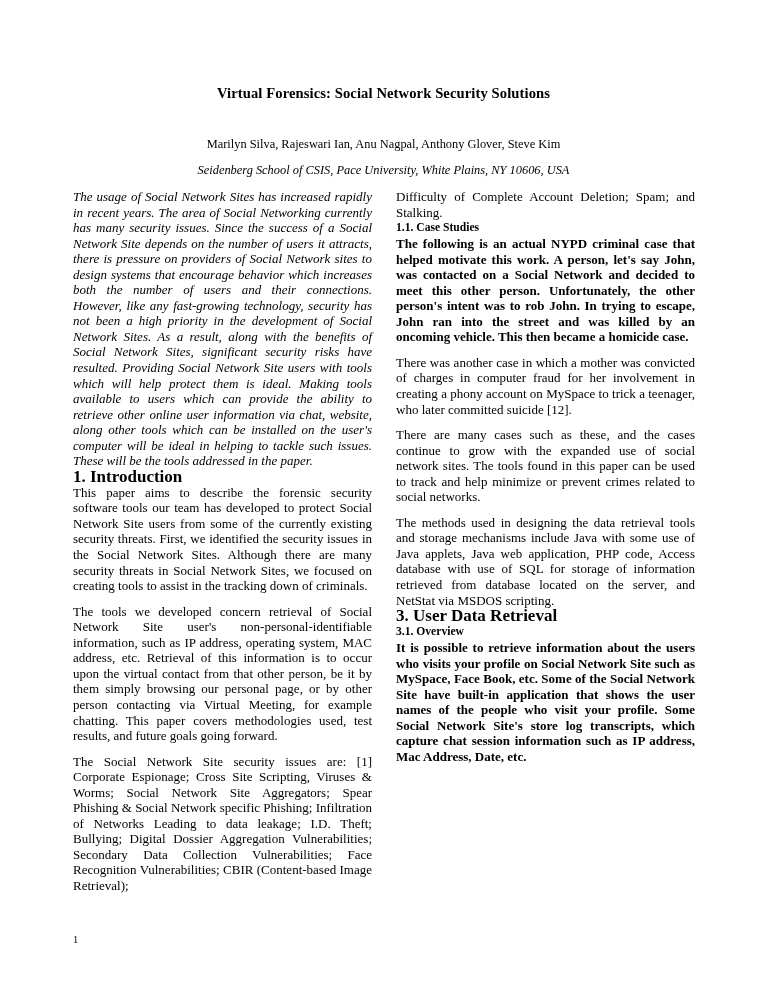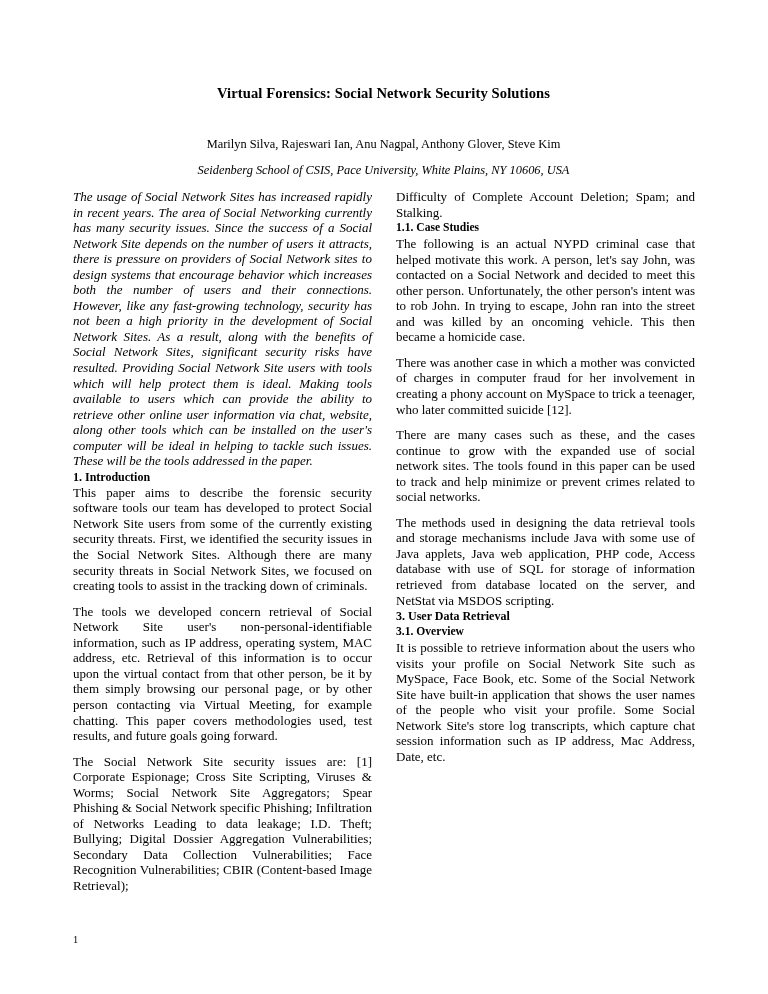--- a/index.html
+++ b/index.html
@@ -79,38 +79,38 @@
   }
   p.body.italic {
     font-style: italic;
   }
   p.body + p.body {
     margin-top: 10px;
   }
 
   h2.sec {
     margin: 0;
-    font-size: 12px;
+    font-size: 17px;
     font-weight: bold;
     line-height: 16px;
     text-align: left;
   }
   h3.subsec {
     margin: 0;
     font-size: 11.6px;
     font-weight: bold;
     line-height: 16px;
     text-align: left;
   }
 
   
   .sp-head-before { margin-top: 25px; }
   .sp-head-after  { margin-top: 16px; }
   .sp-sub-before  { margin-top: 21px; }
-  .sp-sub-after   { margin-top: 16px; }
+  .sp-sub-after   { margin-top: 16px; font-weight: bold; }
 
   
   .page-number {
     position: absolute;
     left: 73px;
     top: 933px;
     font-size: 10.4px;
     line-height: 13px;
   }
 </style>

